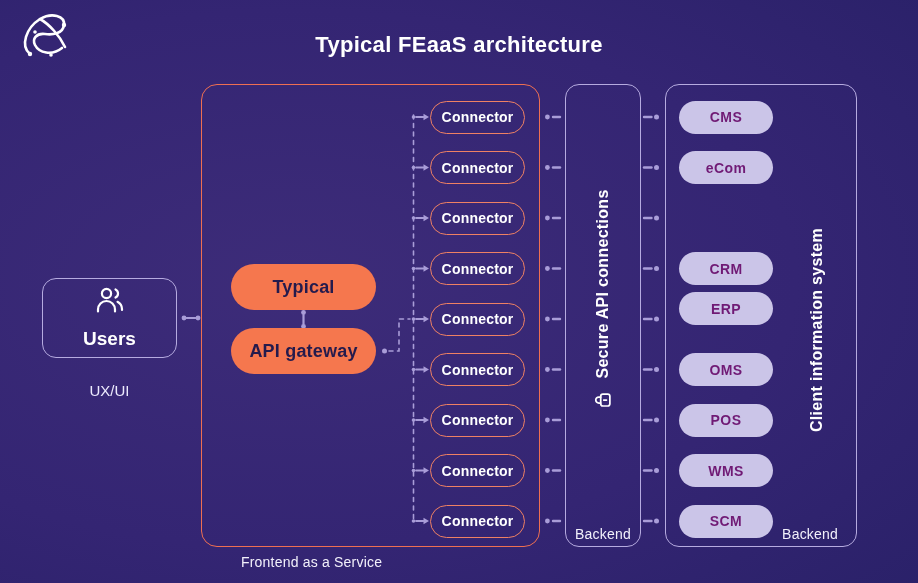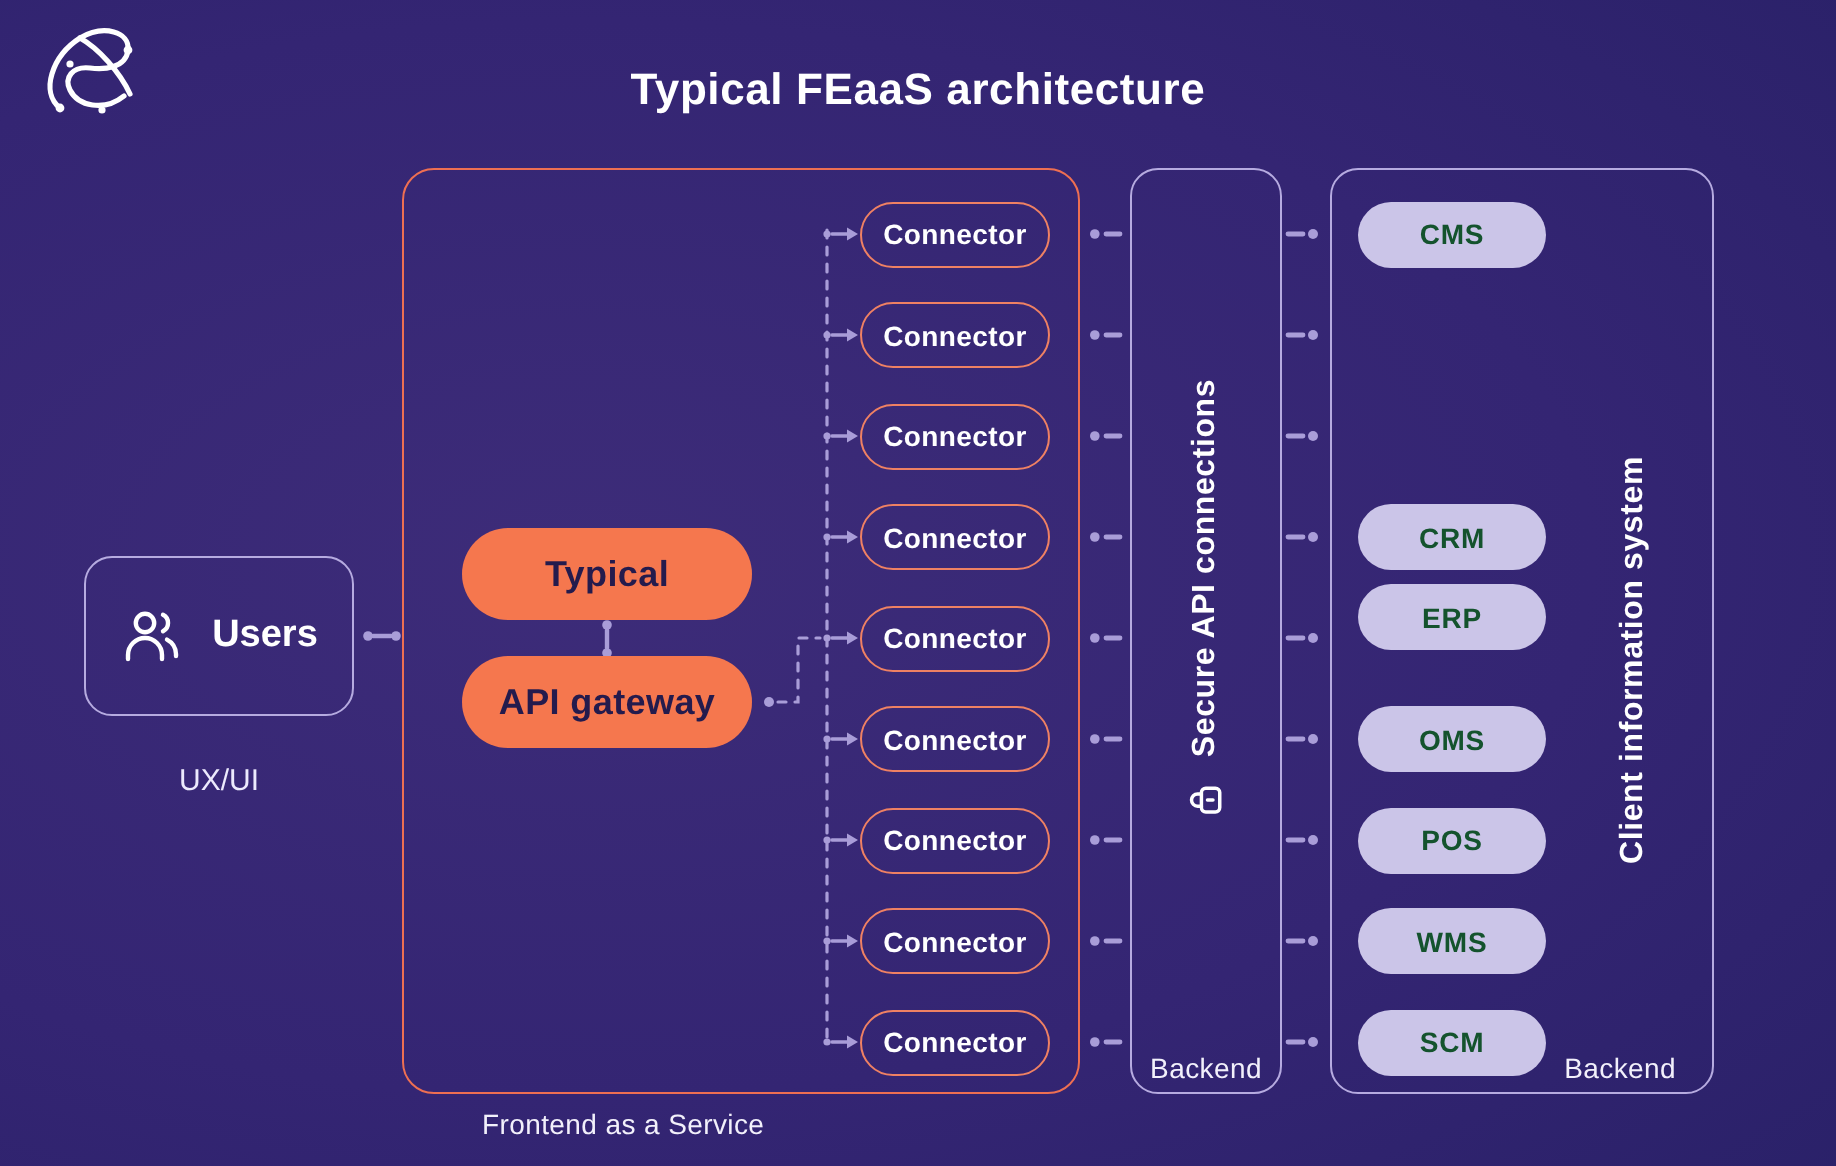--- a/index.html
+++ b/index.html
@@ -11,21 +11,21 @@
     font-family:"Liberation Sans","DejaVu Sans",sans-serif;
     color:#f7f5fc;
   }
   .title{
     position:absolute;left:0;top:32px;width:100%;
     text-align:center;font-size:22px;font-weight:bold;letter-spacing:.3px;color:#ffffff;
   }
   .logo{position:absolute;left:16px;top:8px;}
   
   .box{position:absolute;border:1.6px solid #b6abe0;border-radius:14px;box-sizing:border-box;}
-  .users-box{left:42px;top:278px;width:135px;height:80px;display:flex;align-items:center;justify-content:center;gap:14px;}
+  .users-box{left:42px;top:278px;width:135px;height:80px;display:flex;flex-direction:column;align-items:center;justify-content:center;gap:14px;}
   .users-label{font-size:19px;font-weight:bold;color:#ffffff;}
   .uxui{position:absolute;left:42px;top:366px;width:135px;text-align:center;font-size:15px;color:#eceafd;margin-top:16px;}
   .feaas-box{left:201px;top:84px;width:339px;height:463px;border:1.8px solid #ee6f52;border-radius:16px;}
   .caption{position:absolute;font-size:14px;color:#f2f0fb;letter-spacing:.2px;}
   .feaas-caption{left:213px;top:554px;margin-left:28px;}
   .secure-caption{left:565px;top:526px;width:76px;text-align:center;}
   .client-caption{left:665px;top:526px;width:183px;text-align:right;padding-right:10px;box-sizing:border-box;}
   .pill-orange{
     position:absolute;left:231px;width:145px;height:46px;border-radius:23px;
     background:#f5774e;color:#241b4d;font-size:18px;font-weight:bold;
@@ -34,21 +34,21 @@
   .connector{
     position:absolute;left:430px;width:95px;height:33px;border-radius:17px;
     border:1.6px solid #ef8163;box-sizing:border-box;
     display:flex;align-items:center;justify-content:center;
     color:#ffffff;font-size:14px;font-weight:bold;letter-spacing:.2px;
   }
   .secure-box{left:565px;top:84px;width:76px;height:463px;}
   .client-box{left:665px;top:84px;width:192px;height:463px;}
   .sys-pill{
     position:absolute;left:679px;width:94px;height:33px;border-radius:17px;
-    background:#cbc5e8;color:#14532d;font-size:14px;font-weight:bold;
+    background:#cbc5e8;color:#701a75;font-size:14px;font-weight:bold;
     display:flex;align-items:center;justify-content:center;letter-spacing:.4px;
   }
   .vlabel{
     position:absolute;display:flex;align-items:center;gap:10px;white-space:nowrap;
     font-size:16px;font-weight:bold;color:#ffffff;letter-spacing:.3px;
   }
   .secure-vlabel{left:603px;top:300px;transform:translate(-50%,-50%) rotate(-90deg);}
   .client-vlabel{left:817px;top:330px;transform:translate(-50%,-50%) rotate(-90deg);}
   .overlay{position:absolute;left:0;top:0;pointer-events:none;}
 </style>
@@ -171,20 +171,21 @@
         <path d="M8.2 9.5 V7.4 a3.3 3.3 0 0 1 6.6 0 V9.5"></path>
         <line x1="11.5" y1="12.8" x2="11.5" y2="15.8"></line>
       </g>
     </svg>
     <span>Secure API connections</span>
   </div>
   <div class="caption secure-caption">Backend</div>
 
   <div class="box client-box"></div>
   <div class="sys-pill" style="top:100.5px">CMS</div>
+  <div class="sys-pill" style="top:151px">eCom</div>
   <div class="sys-pill" style="top:252px">CRM</div>
   <div class="sys-pill" style="top:292px">ERP</div>
   <div class="sys-pill" style="top:353px">OMS</div>
   <div class="sys-pill" style="top:403.5px">POS</div>
   <div class="sys-pill" style="top:454px">WMS</div>
   <div class="sys-pill" style="top:504.5px">SCM</div>
 
   <div class="vlabel client-vlabel">Client information system</div>
   <div class="caption client-caption">Backend</div>
 

